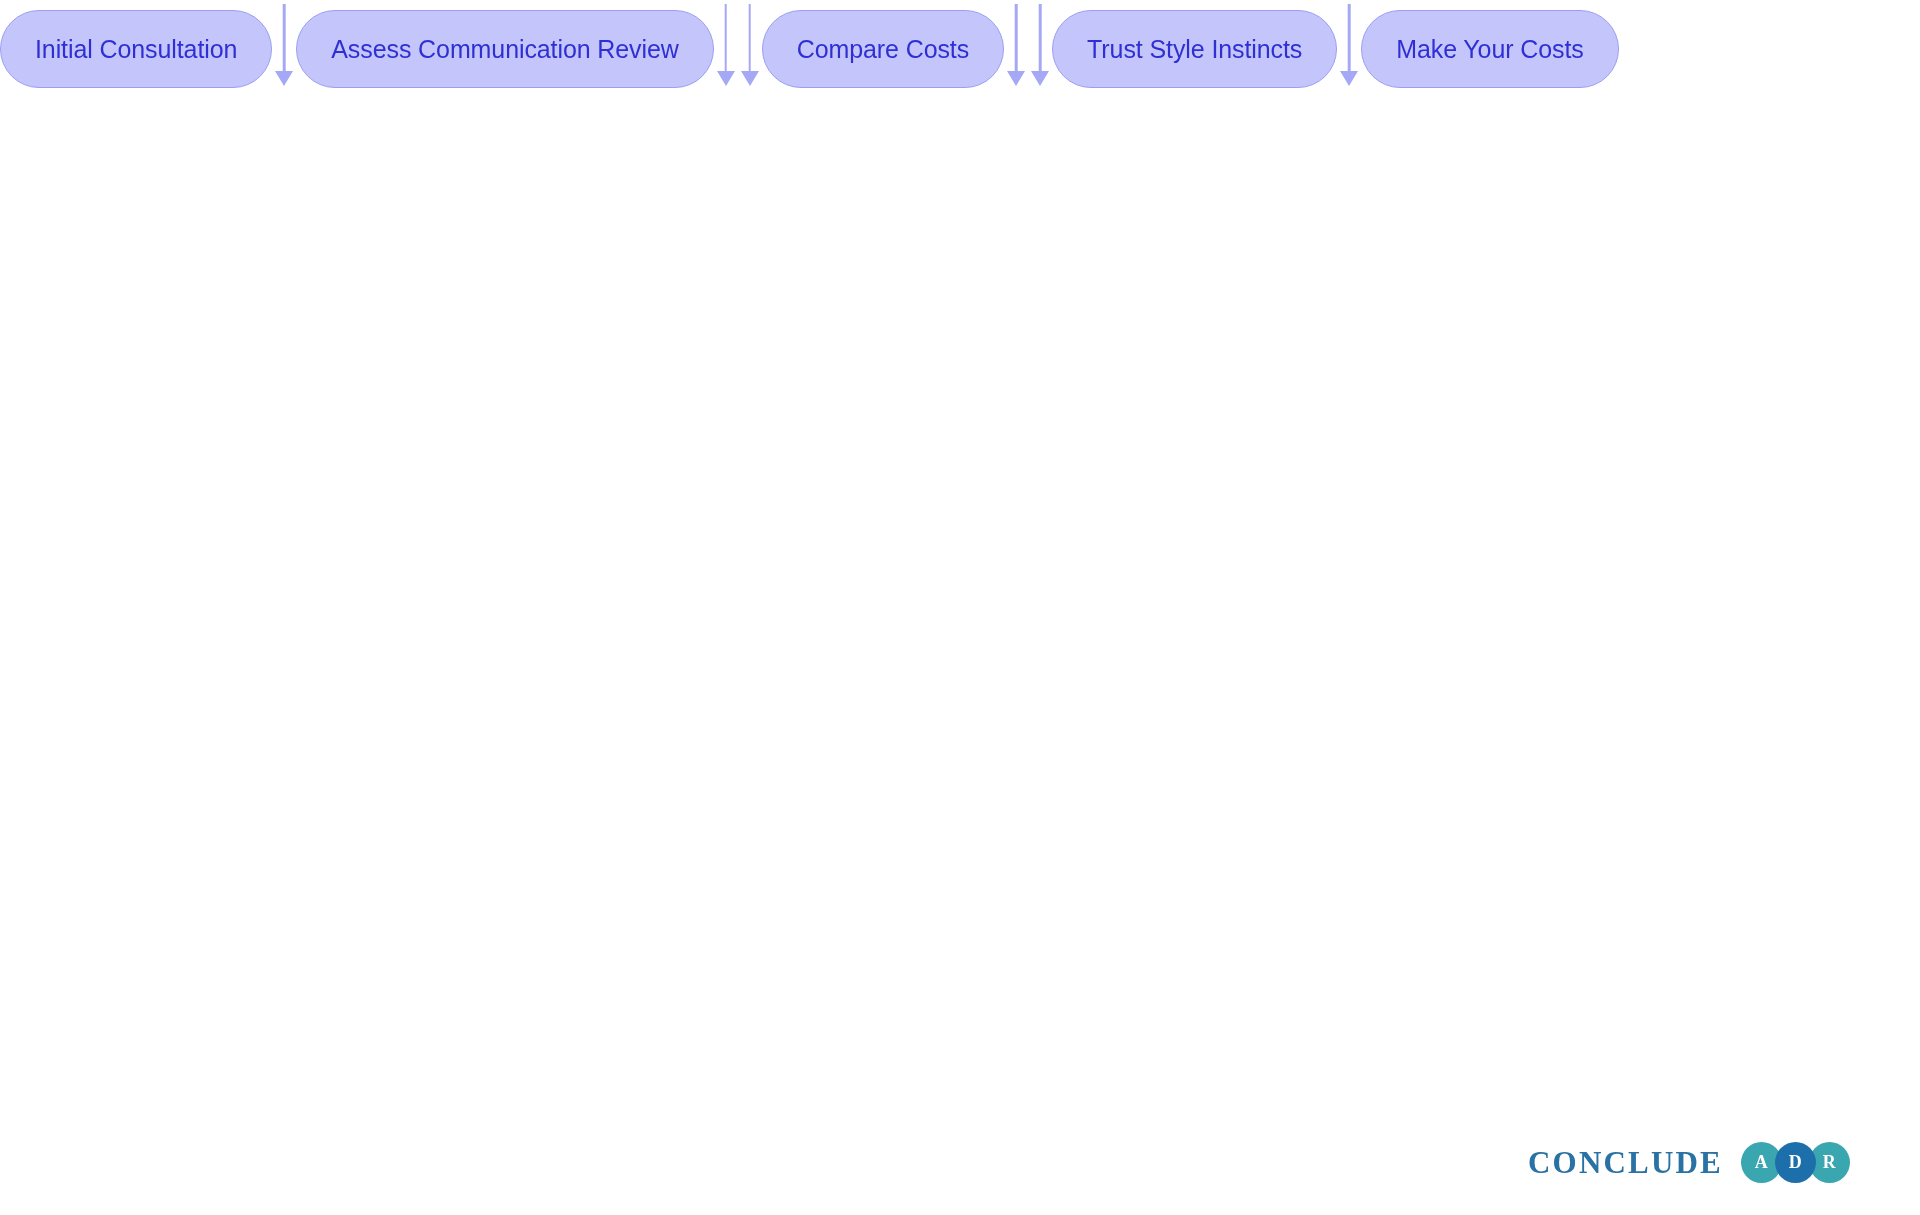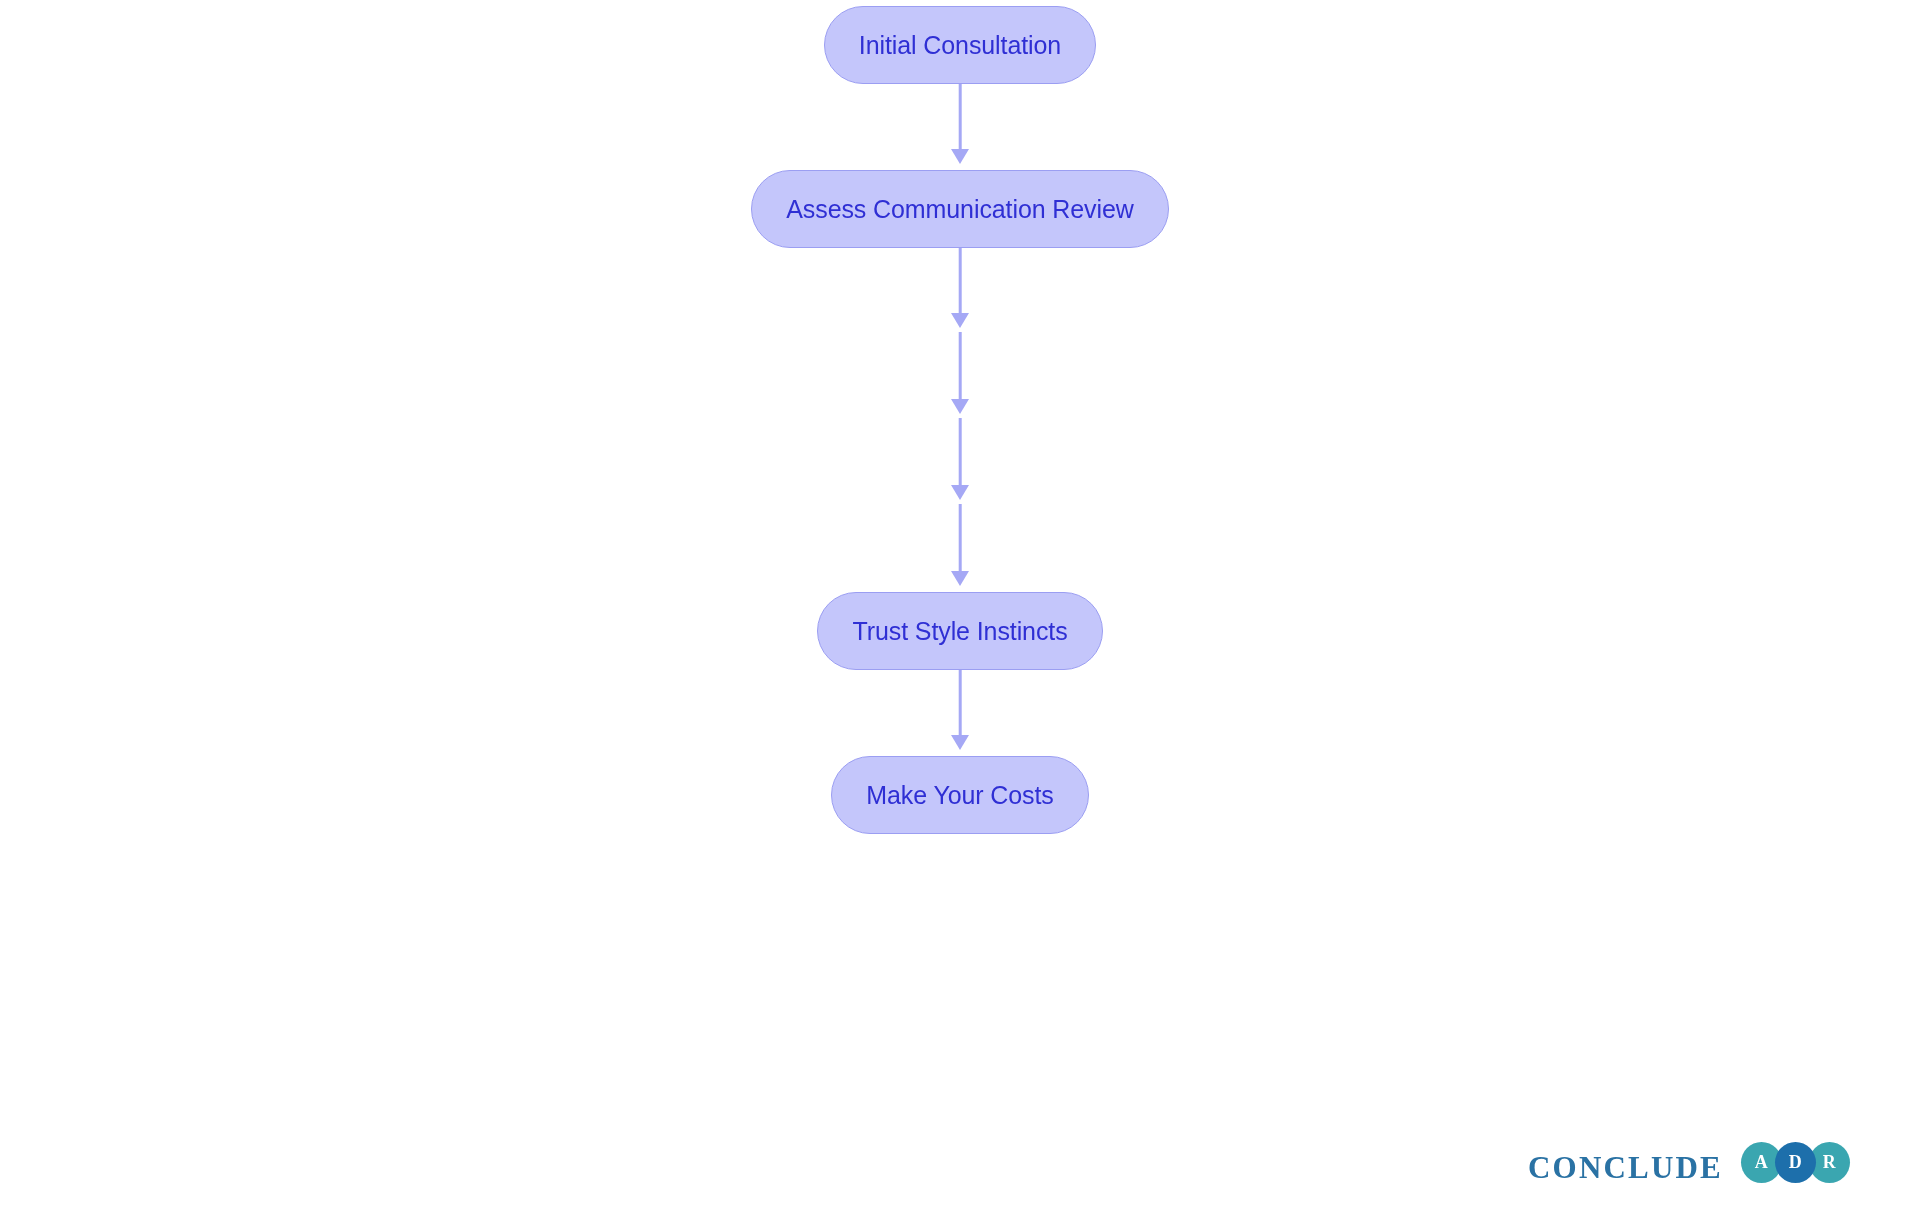--- a/index.html
+++ b/index.html
@@ -23,21 +23,21 @@
     width: 1920px;
     height: 1100px;
   }
 
   .flow-column {
     position: absolute;
     left: 0;
     top: 6px;
     width: 1920px;
     display: flex;
-    flex-direction: column;
+    flex-direction: row;
     align-items: center;
   }
 
   .node {
     box-sizing: border-box;
     height: 78px;
     background: #c4c6fb;
     border: 1.3px solid #9b9ef2;
     border-radius: 39px;
     display: flex;
@@ -83,21 +83,21 @@
     border-right: 9px solid transparent;
     border-top: 15px solid #a5a8f5;
   }
 
   
   #brand-logo {
     position: absolute;
     right: 70px;
     bottom: 32px;
     display: flex;
-    align-items: flex-end;
+    align-items: center;
     gap: 18px;
   }
   .brand-wordmark {
     font-family: "Liberation Serif", serif;
     font-weight: 700;
     font-size: 31px;
     letter-spacing: 2.2px;
     color: #2a72a4;
     line-height: 1;
   }
@@ -145,20 +145,23 @@
       <div class="stem"></div>
       <div class="head"></div>
     </div>
 
 
     <div class="connector">
       <div class="stem"></div>
       <div class="head"></div>
     </div>
 
+    <div class="node">
+      <span class="node-label">Compare Costs</span>
+    </div>
 
     <div class="connector">
       <div class="stem"></div>
       <div class="head"></div>
     </div>
 
 
     <div class="connector">
       <div class="stem"></div>
       <div class="head"></div>

